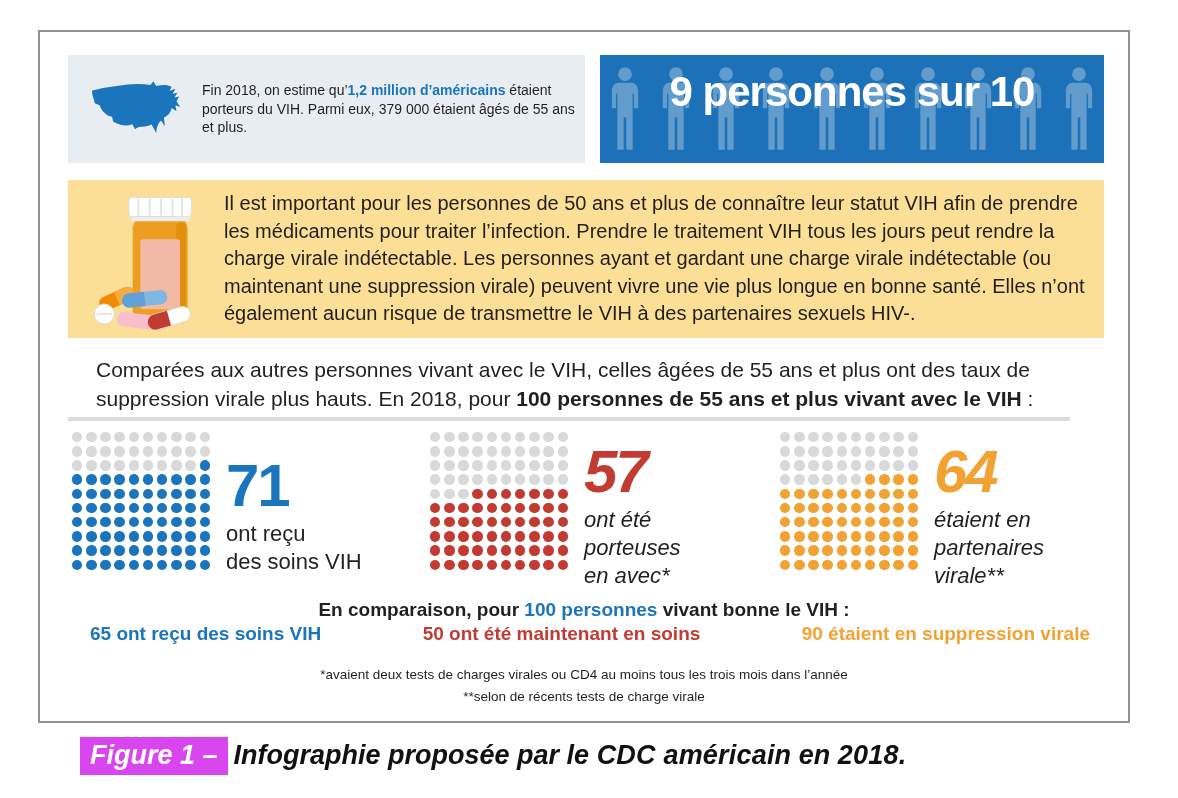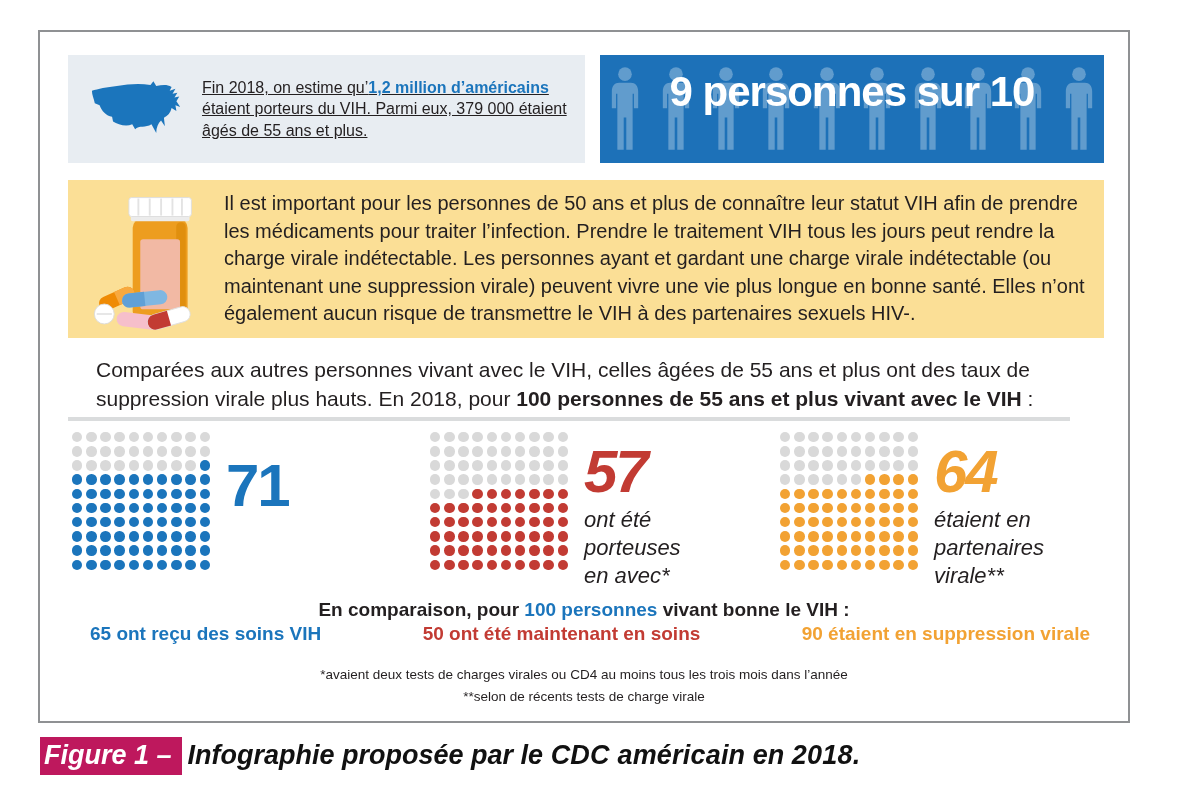--- a/index.html
+++ b/index.html
@@ -6,21 +6,21 @@
   body { background:#fff; font-family:"Liberation Sans", sans-serif; color:#231F20; }
   .page { position:relative; width:1178px; height:798px; background:#fff; overflow:hidden; }
 
   .frame { position:absolute; left:38px; top:30px; width:1092px; height:693px;
            border:2px solid #8F9193; background:#fff; }
 
   
   .stat-left { position:absolute; left:28px; top:23px; width:517px; height:108px;
                background:#E8EDF2; display:flex; align-items:center; padding-left:22px; }
   .usmap { width:96px; height:62px; flex:0 0 auto; fill:#1B75BC; }
-  .stat-left-text { margin-left:16px; width:420px; font-size:16px; line-height:1.32; font-weight:500;text-decoration:underline; }
+  .stat-left-text { margin-left:16px; width:420px; font-size:14px; line-height:1.32; font-weight:500; }
   .hl-blue { color:#1B75BC; font-weight:bold; }
 
   .stat-right { position:absolute; left:560px; top:23px; width:504px; height:108px;
                 background:#1D71B8; overflow:hidden; }
   .person-row { position:absolute; left:0; top:7px; width:100%; height:94px;
                 display:flex; justify-content:space-around; align-items:center; }
   .person { width:34px; height:92px; fill:rgba(255,255,255,0.30); flex:0 0 auto; }
   .stat-right-headline { position:absolute; left:0; top:13px; width:100%; text-align:center;
                          color:#fff; font-size:42px; font-weight:800; letter-spacing:-1px; }
   .stat-right-subline { position:absolute; left:0; bottom:11px; width:100%; text-align:center;
@@ -54,21 +54,21 @@
                font-size:19px; font-weight:800; }
   .cmp-items { position:absolute; left:0; top:591px; width:100%; display:flex;
                justify-content:space-between; padding:0 38px 0 50px; font-size:19px; font-weight:800; }
 
   
   .footnotes { position:absolute; left:0; top:632px; width:100%; text-align:center;
                font-size:13.5px; line-height:1.6; font-weight:500; }
 
   
   .caption { position:absolute; left:40px; top:740px; font-size:27px; font-style:italic; white-space:nowrap; }
-  .cap-tag { background:#be185d; color:#fff; font-weight:800; padding:3px 10px 5px 4px; }
+  .cap-tag { background:#d946ef; color:#fff; font-weight:800; padding:3px 10px 5px 10px;margin-left:40px; }
   .cap-text { color:#111; font-weight:bold; margin-left:6px; }
   .cap-strong { font-weight:800; letter-spacing:0.2px;margin-top:16px; }
 
   .defs { position:absolute; width:0; height:0; overflow:hidden; }
 </style>
 </head>
 <body>
 
 <svg class="defs" aria-hidden="true">
   <symbol id="person-shape" viewBox="0 0 40 100">
@@ -264,20 +264,24 @@
           <span class="dot" style="background: rgb(27, 117, 188);"></span>
           <span class="dot" style="background: rgb(27, 117, 188);"></span>
           <span class="dot" style="background: rgb(27, 117, 188);"></span>
           <span class="dot" style="background: rgb(27, 117, 188);"></span>
           <span class="dot" style="background: rgb(27, 117, 188);"></span>
           <span class="dot" style="background: rgb(27, 117, 188);"></span>
           <span class="dot" style="background: rgb(27, 117, 188);"></span>
         </div>
       <div class="waffle-info">
         <div class="waffle-number" style="color: rgb(27, 117, 188);">71</div>
+        <div class="waffle-label">
+          <div>ont reçu</div>
+          <div>des soins VIH</div>
+        </div>
       </div>
     </div>
 
     <div class="waffle-group wg-1">
       <div class="waffle-grid">
           <span class="dot" style="background: rgb(217, 217, 217);"></span>
           <span class="dot" style="background: rgb(217, 217, 217);"></span>
           <span class="dot" style="background: rgb(217, 217, 217);"></span>
           <span class="dot" style="background: rgb(217, 217, 217);"></span>
           <span class="dot" style="background: rgb(217, 217, 217);"></span>

